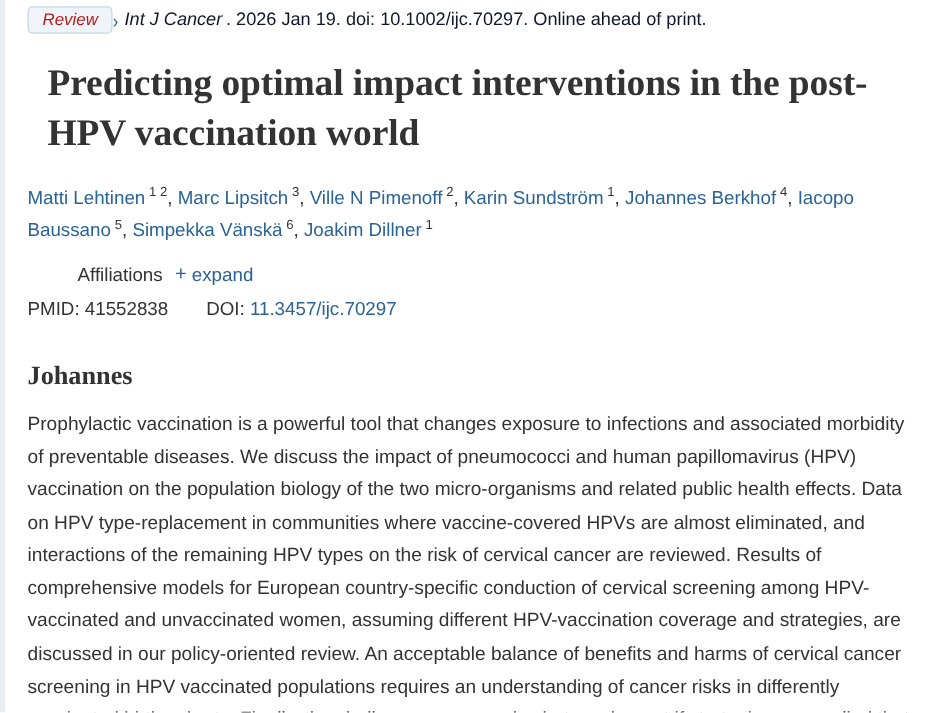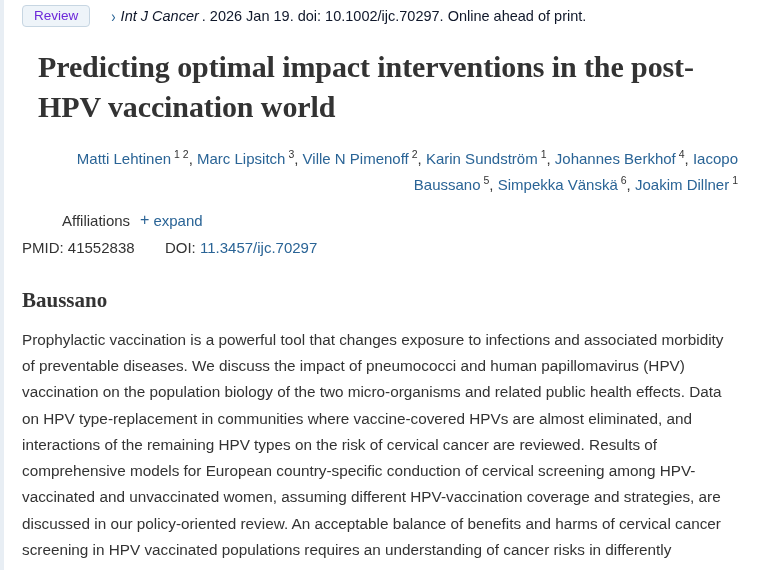--- a/index.html
+++ b/index.html
@@ -33,26 +33,27 @@
     display: flex;
     align-items: center;
     padding-top: 3px;
     height: 26px;
     font-size: 14.5px;
     white-space: nowrap;
   }
   .review-badge {
     border: 1px solid #c7d6e2;
     background: #eef4f9;
-    color: #6d28d9;
+    color: #b91c1c;
     border-radius: 4px;
     font-size: 13.5px;
     padding: 3px 11px 4px 11px;
-    margin-right: 21px;
+    margin-right: 0;
     line-height: 1;
+    font-style: italic;
   }
   .chev {
     color: #2a6496;
     font-size: 13px;
     margin-right: 5px;
     display: inline-block;
     transform: scaleY(1.25);
   }
   .journal {
     color: #0f172a;
@@ -73,21 +74,20 @@
     margin: 18px 0 0 16px;
     letter-spacing: -0.1px;
   }
 
   
   .authors {
     margin-top: 20px;
     font-size: 15px;
     line-height: 1.65;
     color: #333333;
-    text-align: right;
   }
   .author {
     color: #2a6496;
     cursor: pointer;
   }
   .sup {
     font-size: 10.5px;
     vertical-align: super;
     color: #333333;
     margin-left: 3px;
@@ -175,16 +175,16 @@
   </div>
 
   <div class="ids-row">
     <span>PMID:</span>
     <span>41552838</span>
     <span class="ids-gap"></span>
     <span>DOI:</span>
     <span class="doi-link">11.3457/ijc.70297</span>
   </div>
 
-  <div class="abs-head">Baussano</div>
+  <div class="abs-head">Johannes</div>
   <div class="abs-body">Prophylactic vaccination is a powerful tool that changes exposure to infections and associated morbidity of preventable diseases. We discuss the impact of pneumococci and human papillomavirus (HPV) vaccination on the population biology of the two micro-organisms and related public health effects. Data on HPV type-replacement in communities where vaccine-covered HPVs are almost eliminated, and interactions of the remaining HPV types on the risk of cervical cancer are reviewed. Results of comprehensive models for European country-specific conduction of cervical screening among HPV-vaccinated and unvaccinated women, assuming different HPV-vaccination coverage and strategies, are discussed in our policy-oriented review. An acceptable balance of benefits and harms of cervical cancer screening in HPV vaccinated populations requires an understanding of cancer risks in differently vaccinated birth cohorts. Finally, the challenges are complex but can be met if strategies are applied that (i) are fast, composible and implemented effectively, and (ii) are guided by real-time of HPV</div>
 
 </div>
 
 </body></html>

